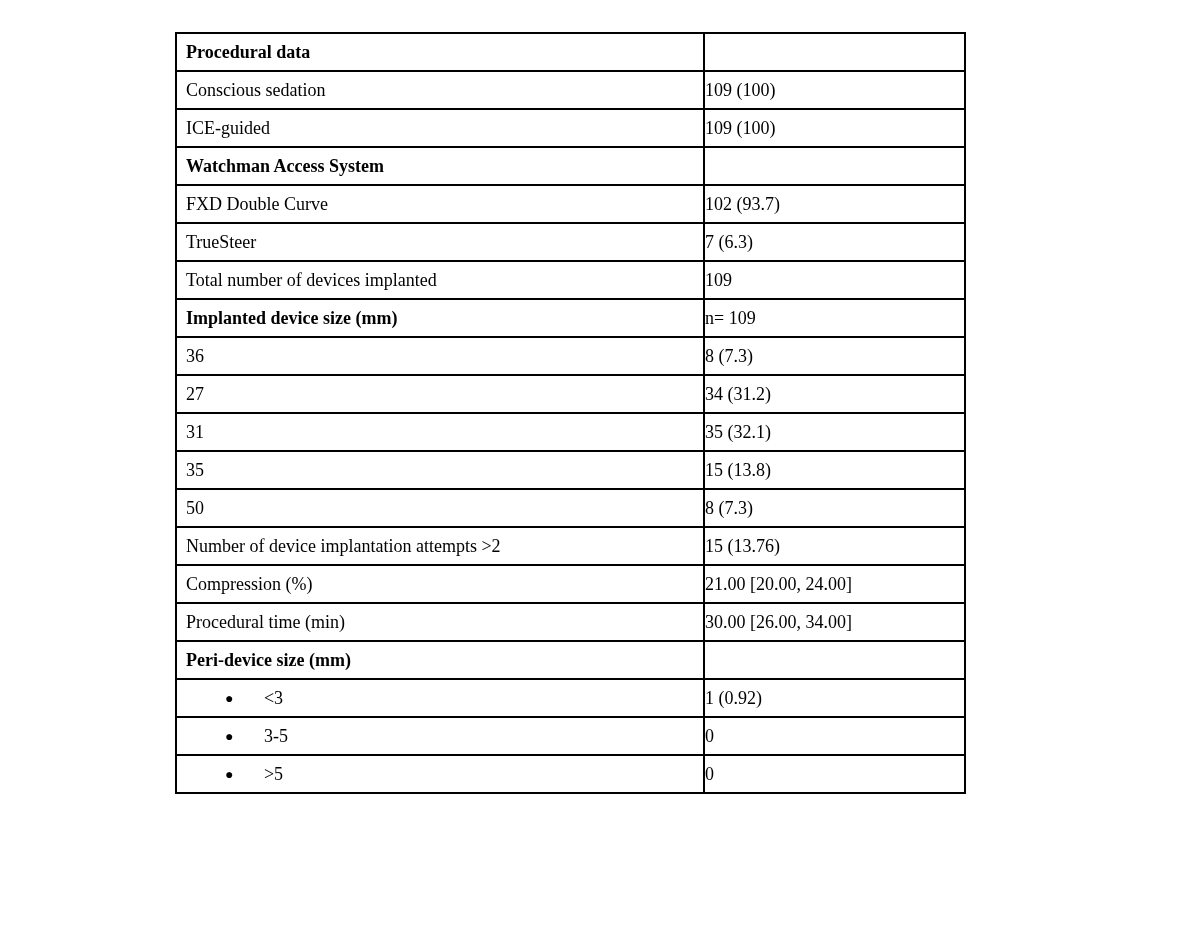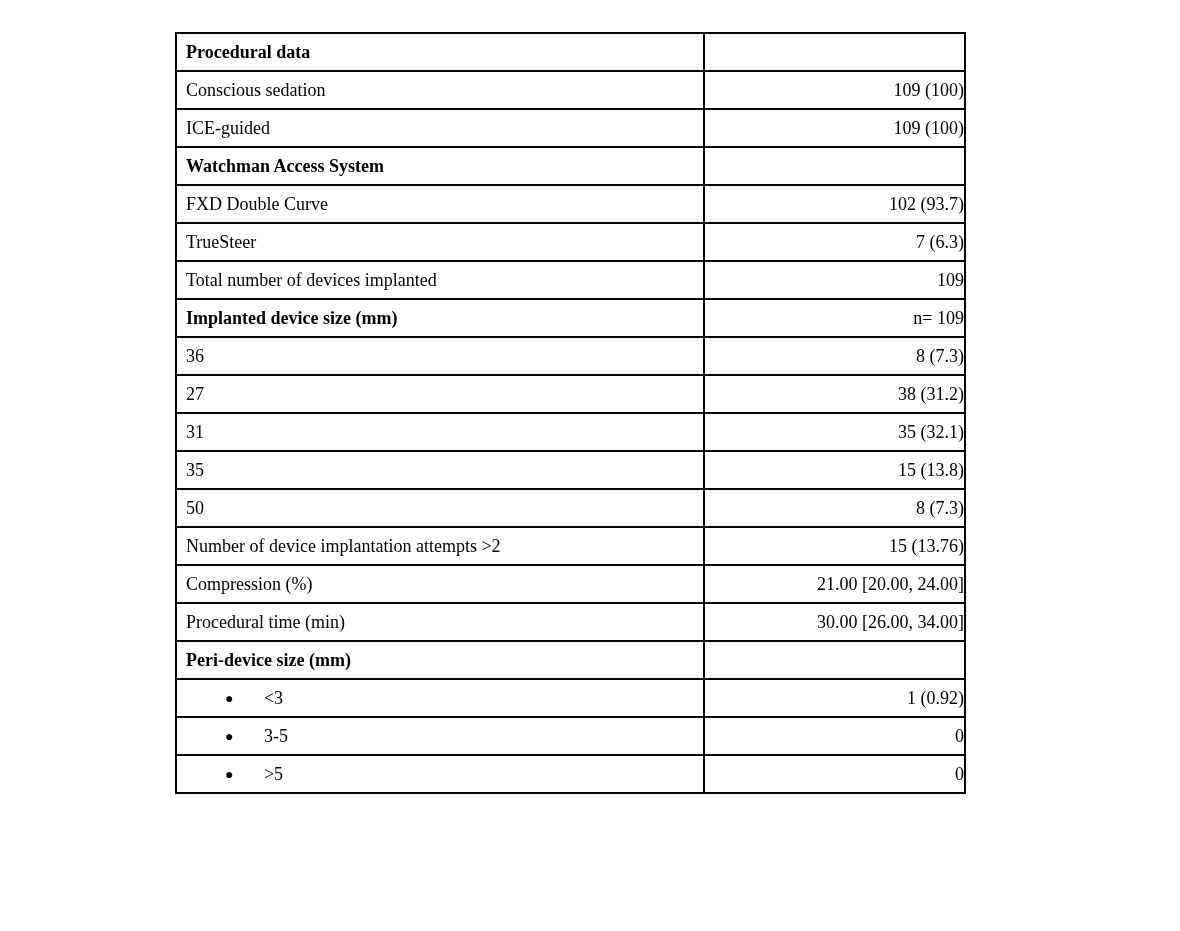--- a/index.html
+++ b/index.html
@@ -28,21 +28,21 @@
     border: 2px solid #000000;
     height: 36px;
     font-size: 18px;
     line-height: 1.15;
     padding: 0;
     vertical-align: middle;
     overflow: hidden;
     white-space: nowrap;
   }
   td.label { text-align: left; padding-left: 9px; }
-  td.value { text-align: right; }
+  td.value { text-align: left; }
   tr.section td.label { font-weight: bold; }
   tr.bullet td.label { padding-left: 0; }
   .bullet-dot {
     display: none;
     font-size: 14px;
     vertical-align: 1px;
   }
   tr.bullet .bullet-dot {
     display: inline-block;
     margin-left: 48px;
@@ -132,21 +132,21 @@
       <span class="label-text">36</span>
     </td>
     <td class="value">8 (7.3)</td>
   </tr>
 
   <tr class="normal">
     <td class="label">
       
       <span class="label-text">27</span>
     </td>
-    <td class="value">38 (31.2)</td>
+    <td class="value">34 (31.2)</td>
   </tr>
 
   <tr class="normal">
     <td class="label">
       
       <span class="label-text">31</span>
     </td>
     <td class="value">35 (32.1)</td>
   </tr>
 

